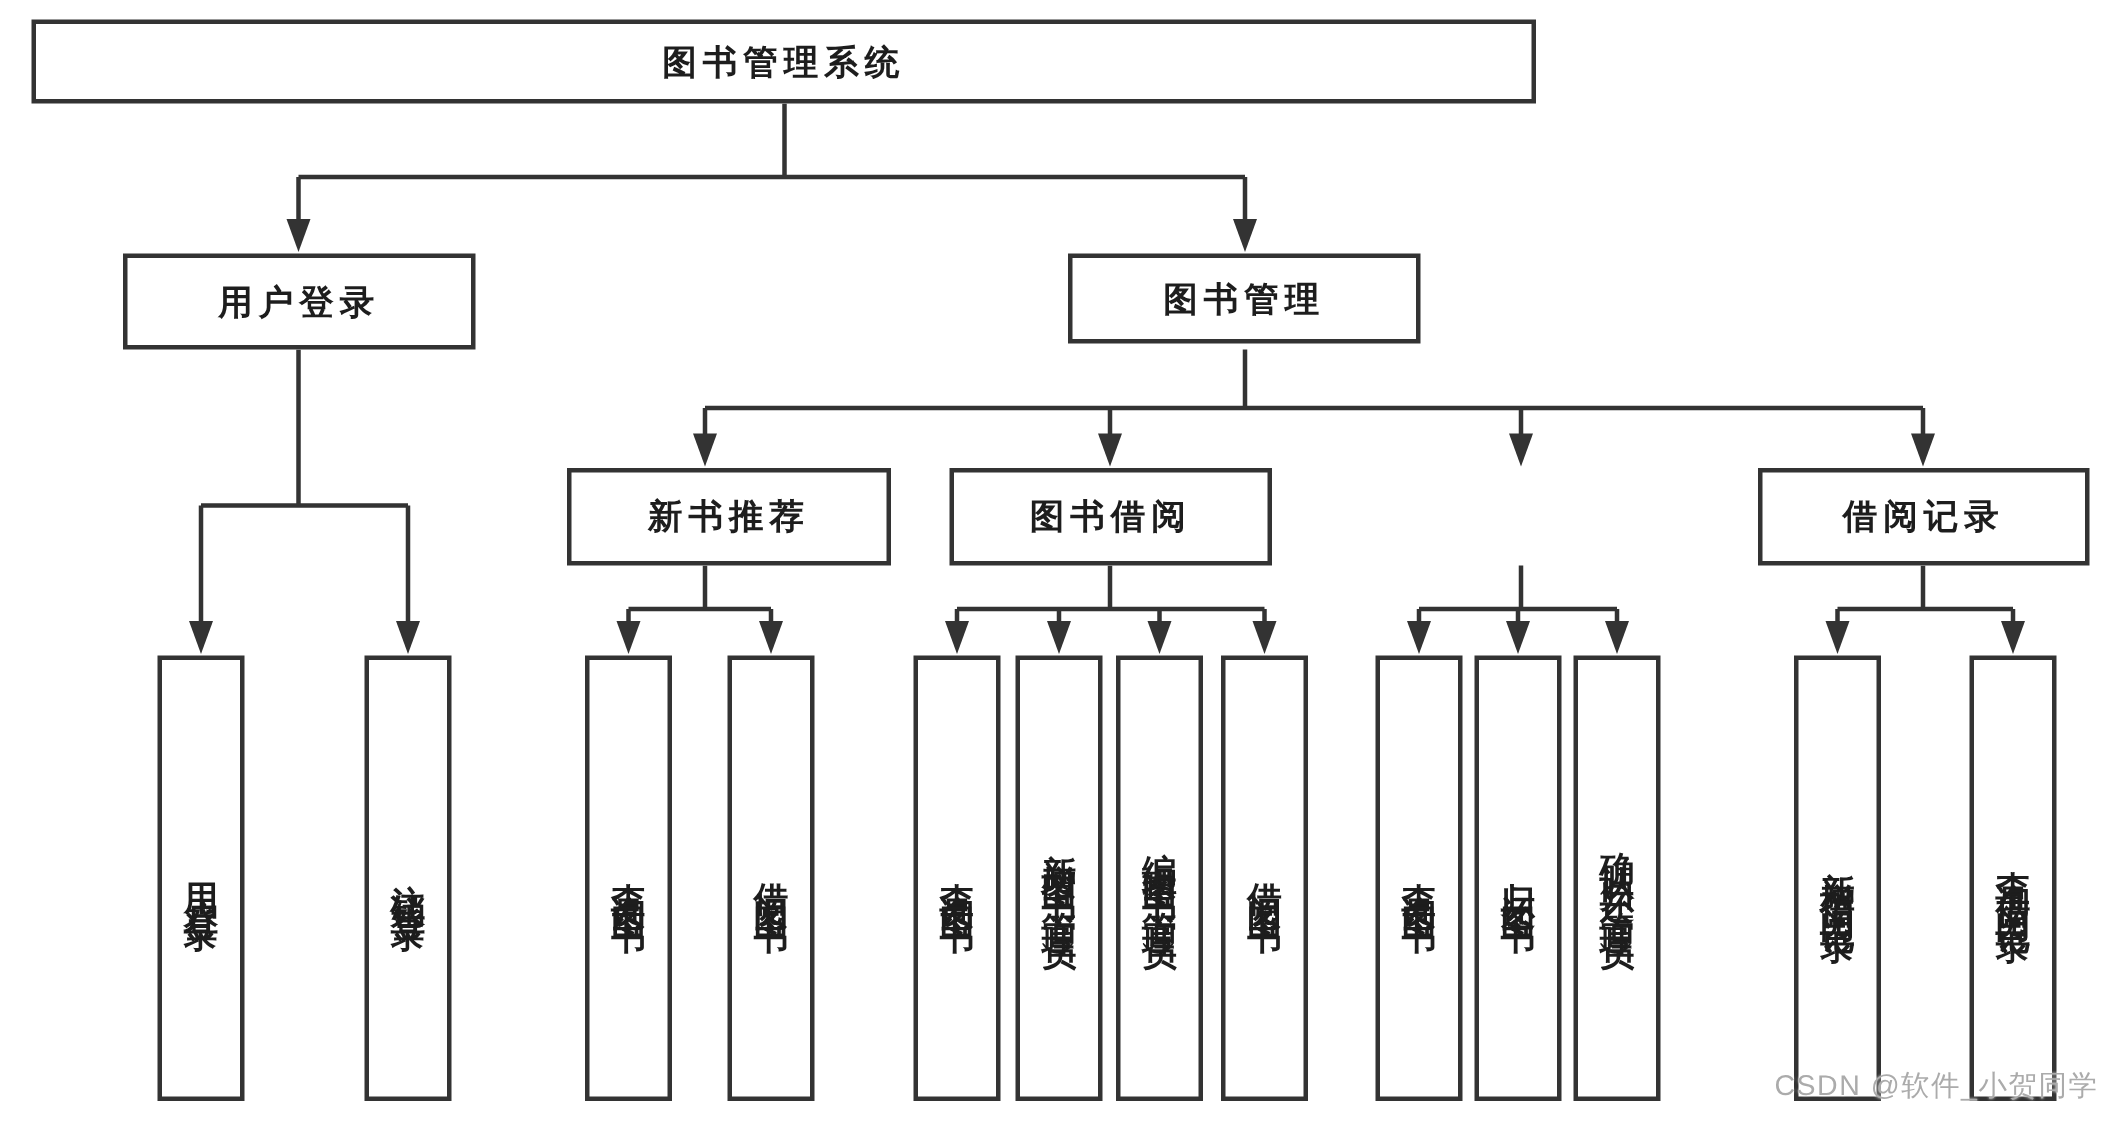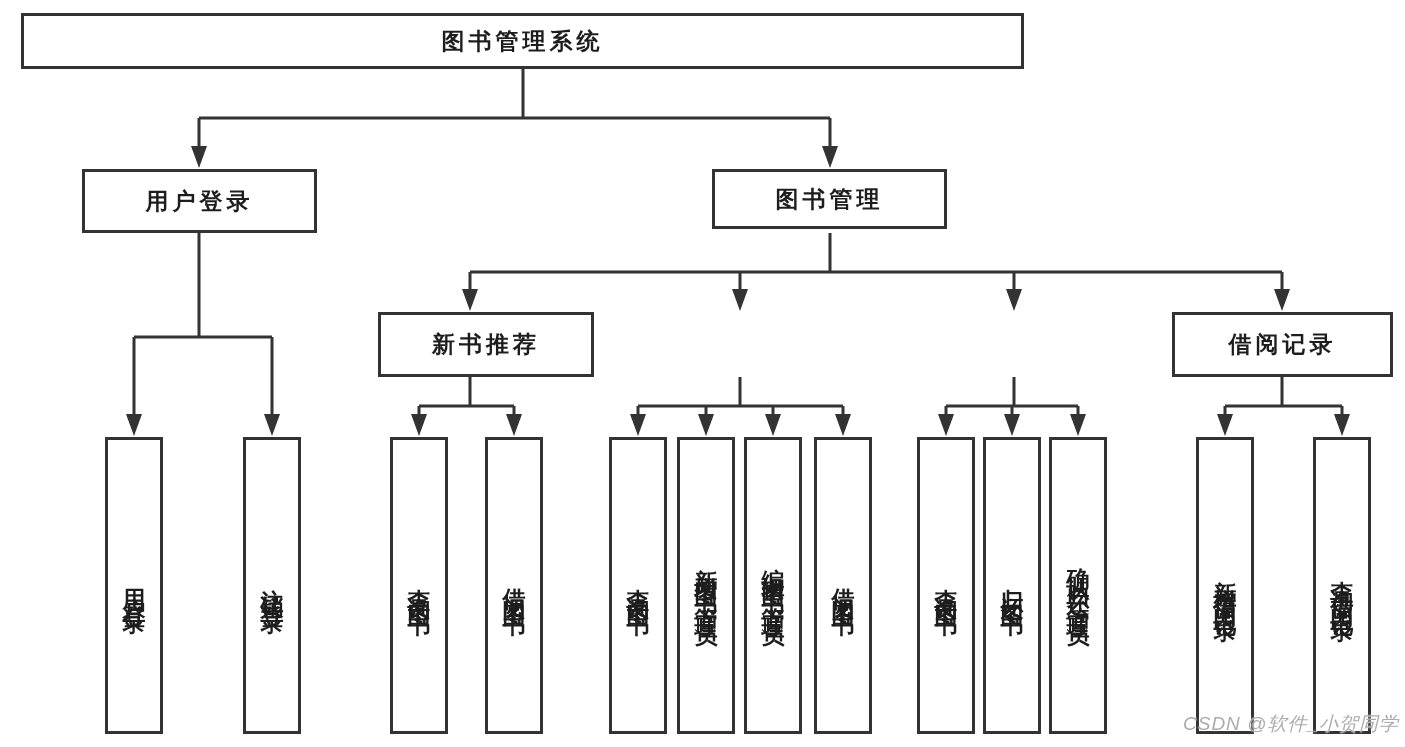--- a/index.html
+++ b/index.html
@@ -55,21 +55,20 @@
   }
   .watermark {
     position: absolute;
     left: 1183px;
     top: 711px;
     font-size: 19px;
     letter-spacing: 1px;
     color: var(--watermark);
     white-space: nowrap;
     text-shadow: 0 0 2px #ffffff;
-    font-style: italic;
   }
 </style>
 </head>
 <body>
 
 <div class="canvas">
 
   <svg class="wires" viewBox="0 0 1405 747" xmlns="http://www.w3.org/2000/svg">
 
     <path d="M523 69 V118 M199 118 H830 M199 118 V150 M830 118 V150"></path>
@@ -116,20 +115,23 @@
   <div class="box hbox" style="left:82px; top:169px; width:235px; height:64px;">
     <span>用户登录</span>
   </div>
   <div class="box hbox" style="left:712px; top:169px; width:235px; height:60px;">
     <span>图书管理</span>
   </div>
 
   <div class="box hbox" style="left:362px; top:312px; width:216px; height:65px;margin-left:16px;">
     <span>新书推荐</span>
   </div>
+  <div class="box hbox" style="left:633px; top:312px; width:215px; height:65px;">
+    <span>图书借阅</span>
+  </div>
   <div class="box hbox" style="left:1172px; top:312px; width:221px; height:65px;">
     <span>借阅记录</span>
   </div>
 
   <div class="box vbox" style="left:105px; top:437px; width:58px; height:297px;">
     <span>用户登录</span>
   </div>
   <div class="box vbox" style="left:243px; top:437px; width:58px; height:297px;">
     <span>注销登录</span>
   </div>

